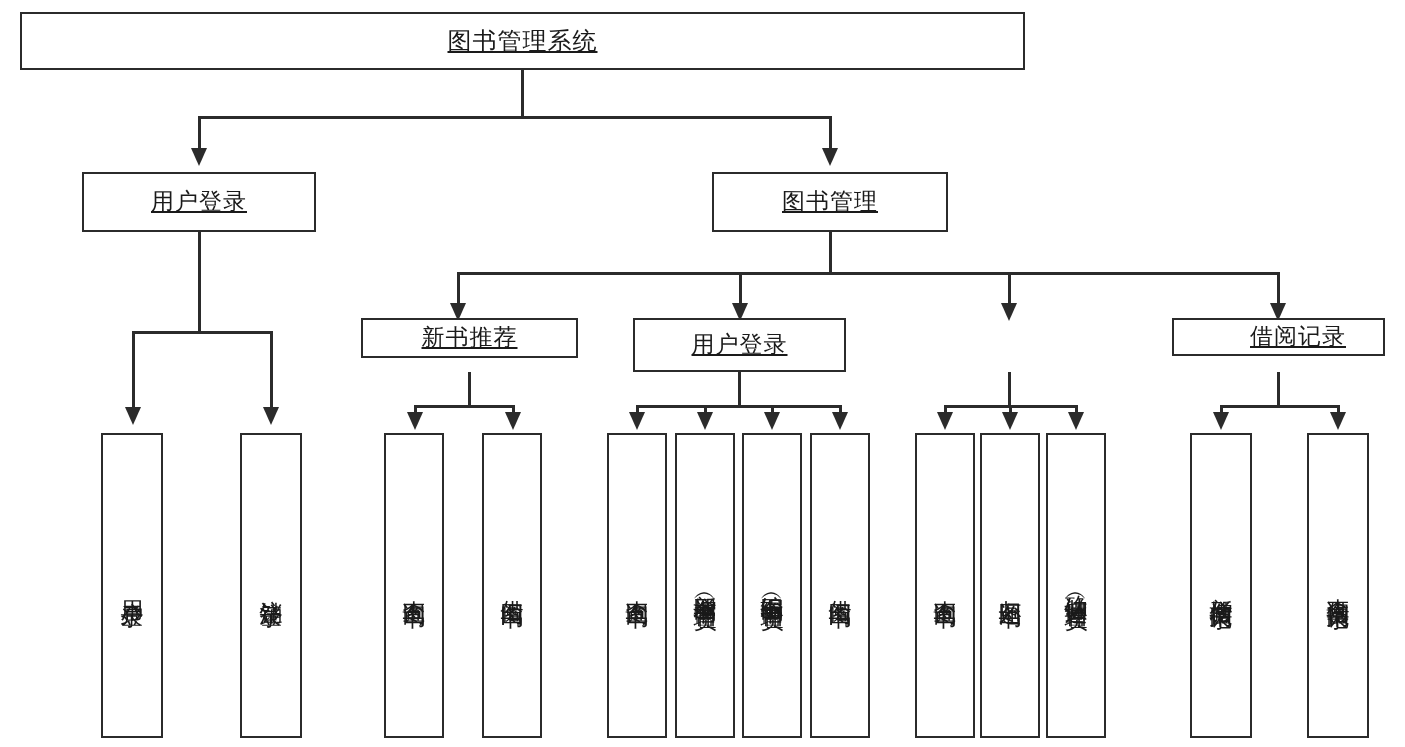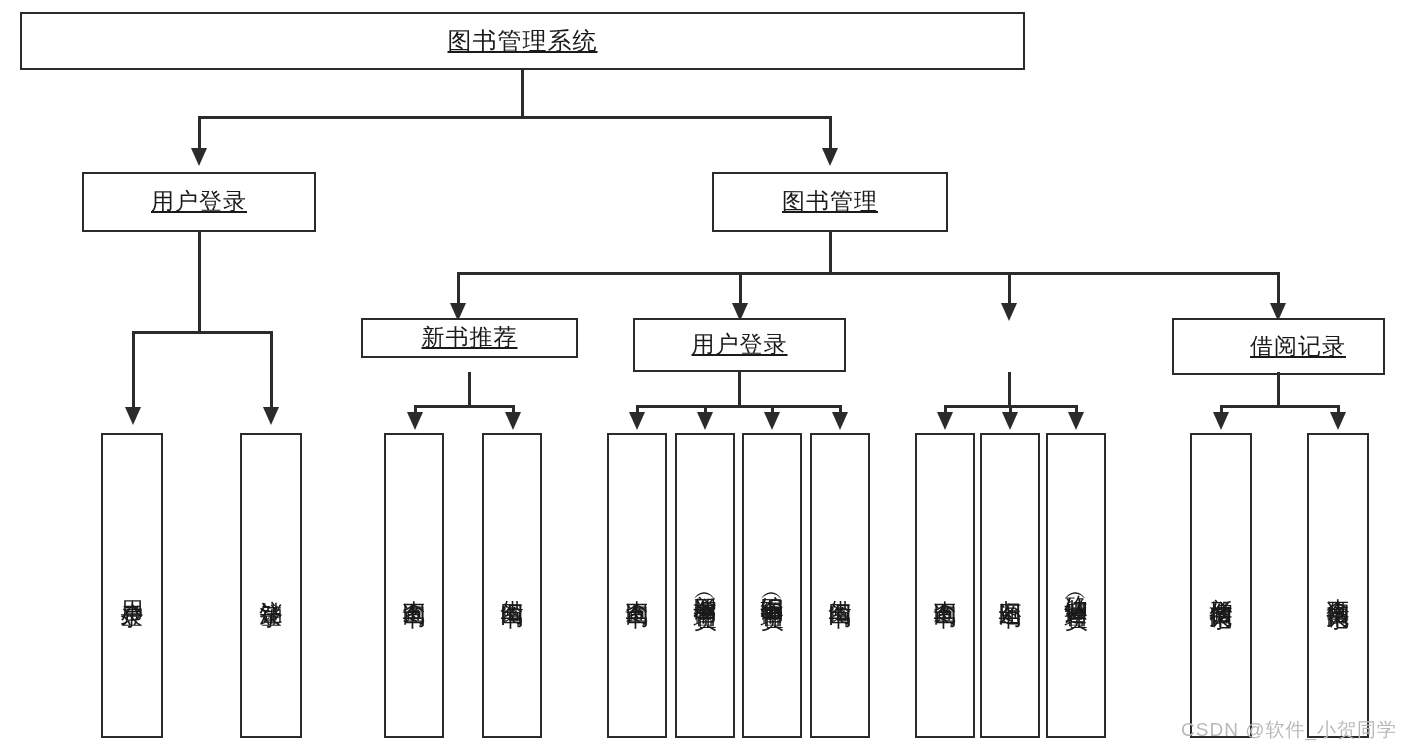--- a/index.html
+++ b/index.html
@@ -101,21 +101,21 @@
   <div class="arrow" style="left:450px; top:303px;"></div>
   <div class="vline" style="left:739px; top:272px; height:35px;"></div>
   <div class="arrow" style="left:732px; top:303px;"></div>
   <div class="vline" style="left:1008px; top:272px; height:35px;"></div>
   <div class="arrow" style="left:1001px; top:303px;"></div>
   <div class="vline" style="left:1277px; top:272px; height:35px;"></div>
   <div class="arrow" style="left:1270px; top:303px;"></div>
 
   <div class="node horiz" style="left:361px; top:318px; width:217px; height:40px;">新书推荐</div>
   <div class="node horiz" style="left:633px; top:318px; width:213px; height:54px;">用户登录</div>
-  <div class="node horiz" style="left:1172px; top:318px; width:213px; height:57px;padding-left:39px;">借阅记录</div>
+  <div class="node horiz" style="left:1172px; top:318px; width:213px; height:38px;padding-left:39px;">借阅记录</div>
 
   <div class="vline" style="left:468px; top:372px; height:35px;"></div>
   <div class="hline" style="left:415px; top:405px; width:100px;"></div>
   <div class="vline" style="left:414px; top:405px; height:12px;"></div>
   <div class="arrow" style="left:407px; top:412px;"></div>
   <div class="vline" style="left:512px; top:405px; height:12px;"></div>
   <div class="arrow" style="left:505px; top:412px;"></div>
 
   <div class="vline" style="left:738px; top:372px; height:35px;"></div>
   <div class="hline" style="left:637px; top:405px; width:204px;"></div>
@@ -155,15 +155,14 @@
   <div class="node vert" style="left:742px; top:433px; width:60px; height:305px;">编辑图书（管理员）</div>
   <div class="node vert" style="left:810px; top:433px; width:60px; height:305px;">借阅图书</div>
 
   <div class="node vert" style="left:915px; top:433px; width:60px; height:305px;">查询图书</div>
   <div class="node vert" style="left:980px; top:433px; width:60px; height:305px;">归还图书</div>
   <div class="node vert" style="left:1046px; top:433px; width:60px; height:305px;">确认归还（管理员）</div>
 
   <div class="node vert" style="left:1190px; top:433px; width:62px; height:305px;">新增借阅记录</div>
   <div class="node vert" style="left:1307px; top:433px; width:62px; height:305px;">查询借阅记录</div>
 
-  <div id="watermark">CSDN @软件_小贺同学</div>
 
 </div>
 
 </body></html>

